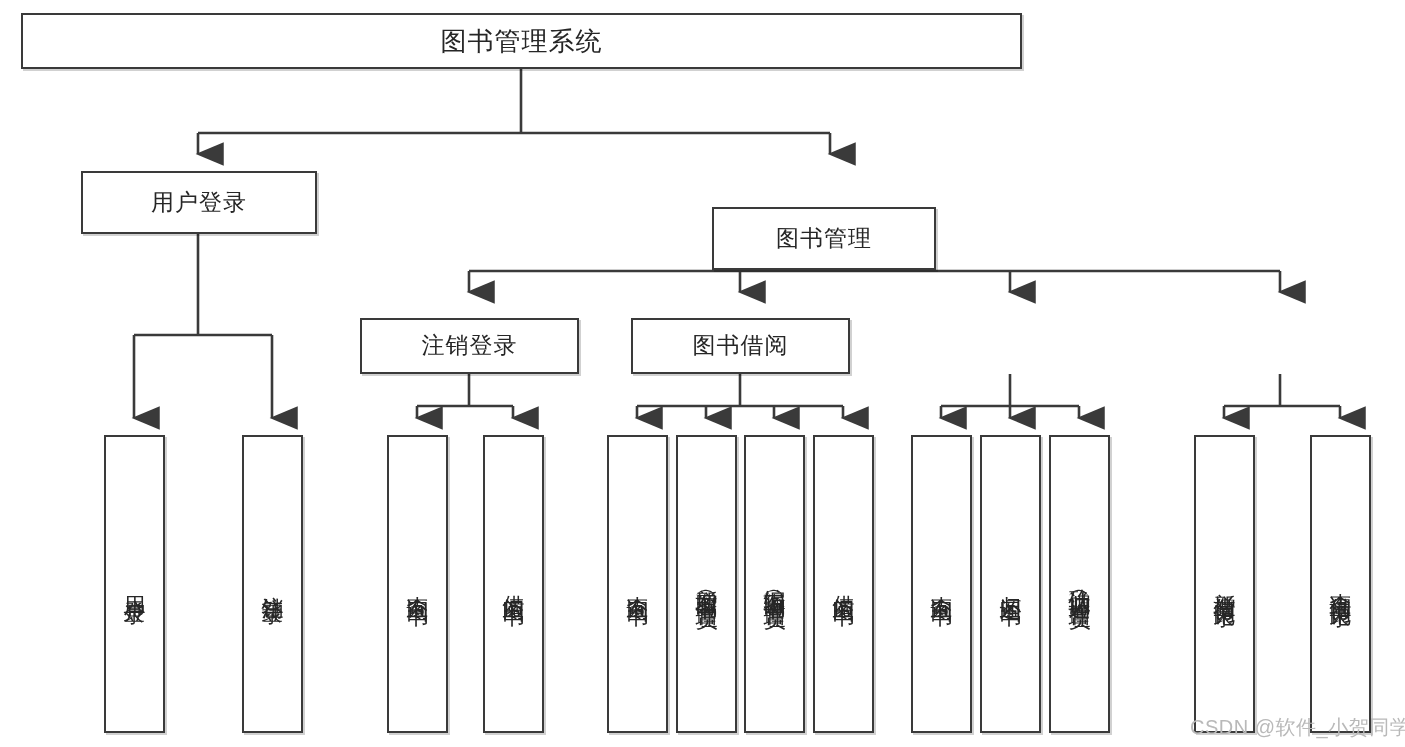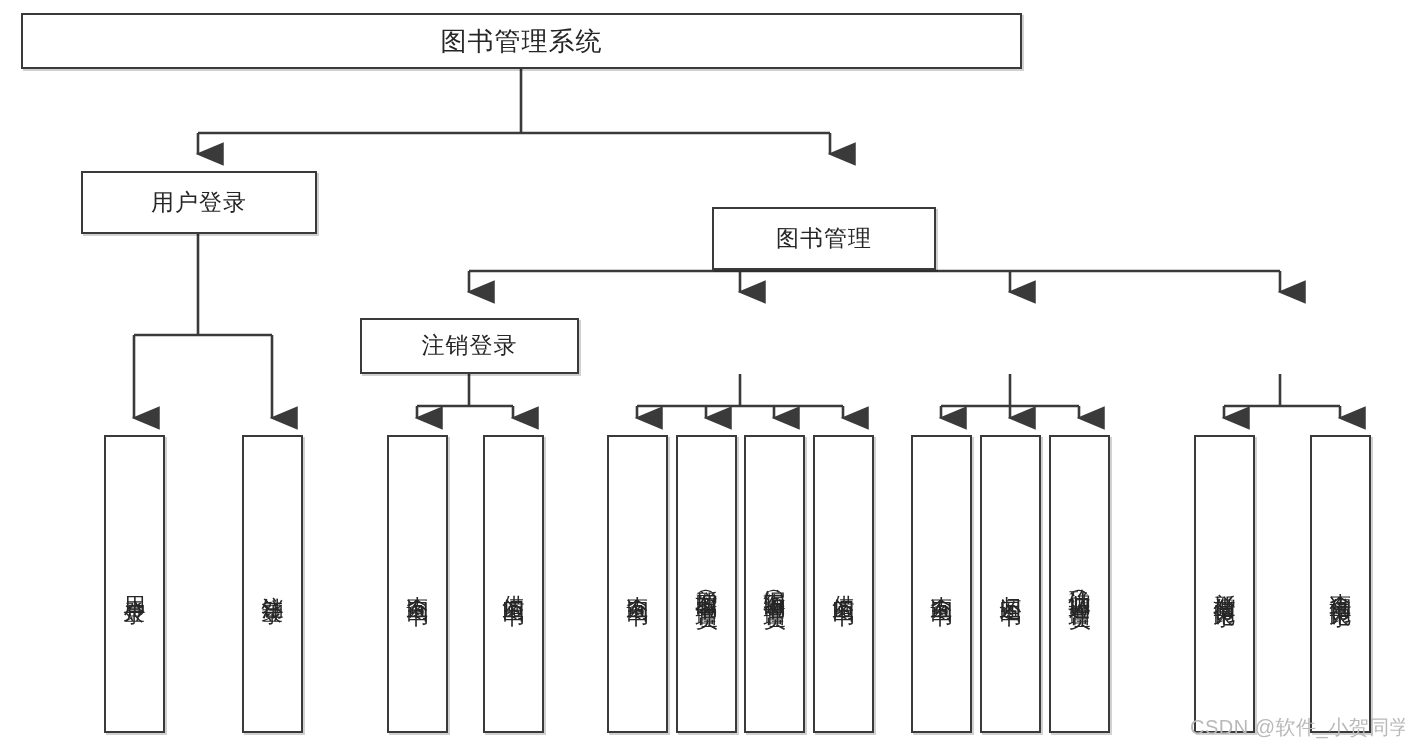--- a/index.html
+++ b/index.html
@@ -133,20 +133,23 @@
   <div class="node h" style="left:81px; top:171px; width:236px; height:63px;">
     <span class="lbl">用户登录</span>
   </div>
   <div class="node h" style="left:712px; top:171px; width:224px; height:63px;margin-top:36px;">
     <span class="lbl">图书管理</span>
   </div>
 
   <div class="node h" style="left:360px; top:318px; width:219px; height:56px;">
     <span class="lbl">注销登录</span>
   </div>
+  <div class="node h" style="left:631px; top:318px; width:219px; height:56px;">
+    <span class="lbl">图书借阅</span>
+  </div>
 
   <div class="node v" style="left:104px; top:435px; width:61px; height:298px;">
     <span class="lbl">用户登录</span>
   </div>
   <div class="node v" style="left:242px; top:435px; width:61px; height:298px;">
     <span class="lbl">注销登录</span>
   </div>
 
   <div class="node v" style="left:387px; top:435px; width:61px; height:298px;">
     <span class="lbl">查询图书</span>

